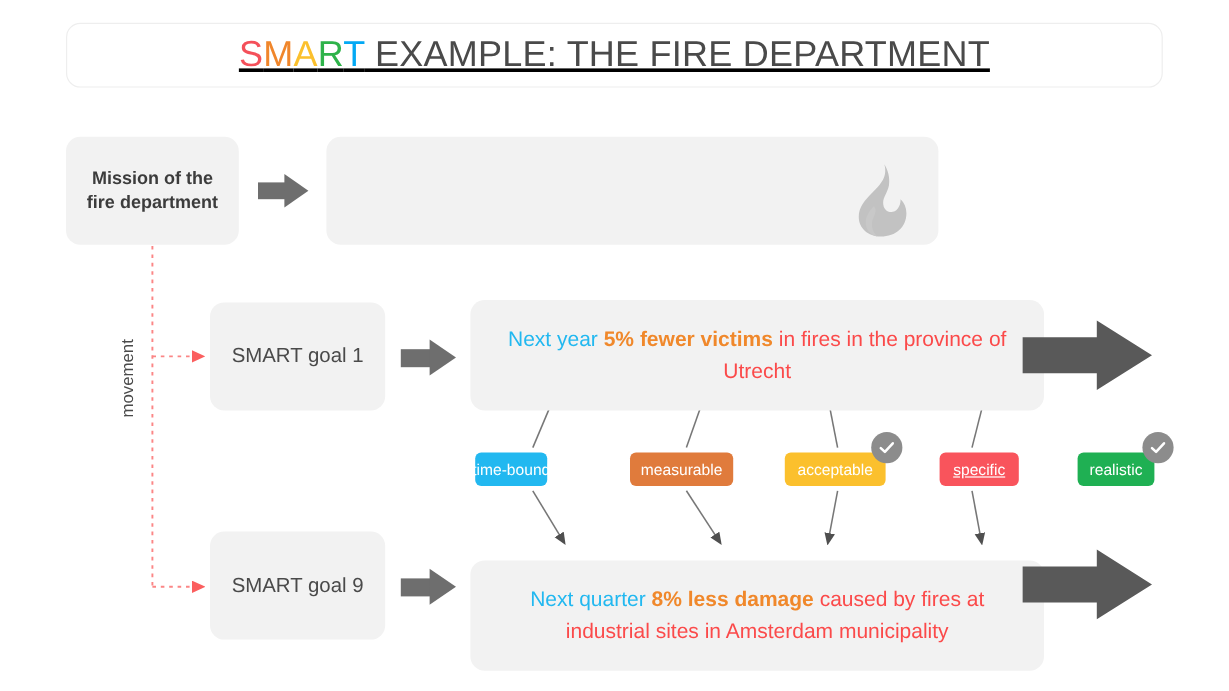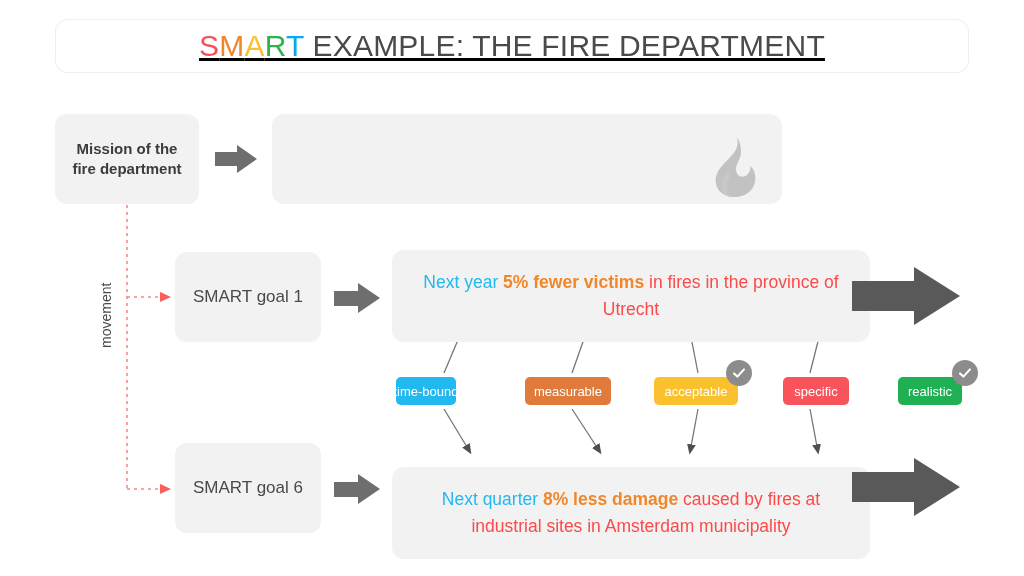--- a/index.html
+++ b/index.html
@@ -217,36 +217,36 @@
 
     <div class="tag" style="left:654px; top:377px; width:84px; background:#fbc02d;">
       <span>acceptable</span>
     </div>
     <div class="tag-check" style="left:726px; top:360px;">
       <svg width="14" height="14" viewBox="0 0 14 14">
         <path d="M2,7.4 L5.4,10.6 L12,3.4" stroke="#ffffff" stroke-width="2.1" fill="none" stroke-linecap="round" stroke-linejoin="round"></path>
       </svg>
     </div>
 
-    <div class="tag" style="left:783px; top:377px; width:66px; background:#f9545c;">
+    <div class="tag" style="left:783px; top:377px; width:66px; background:#f9545c;text-decoration:underline;">
       <span>specific</span>
     </div>
 
     <div class="tag" style="left:898px; top:377px; width:64px; background:#1fb053;">
       <span>realistic</span>
     </div>
     <div class="tag-check" style="left:952px; top:360px;">
       <svg width="14" height="14" viewBox="0 0 14 14">
         <path d="M2,7.4 L5.4,10.6 L12,3.4" stroke="#ffffff" stroke-width="2.1" fill="none" stroke-linecap="round" stroke-linejoin="round"></path>
       </svg>
     </div>
   </div>
 
   <div class="gbox goal-label-box g2">
-    <span>SMART goal 6</span>
+    <span>SMART goal 9</span>
   </div>
 
   <div class="blockarrow arrow-goal2">
     <div class="ba-shaft"></div>
     <div class="ba-head"></div>
   </div>
 
   <div class="gbox goal-text-box g2">
     <div class="goal-text">
       <span class="c-time">Next quarter </span><span class="c-meas">8% less damage</span><span class="c-rest"> caused by fires at industrial sites in Amsterdam municipality</span>

